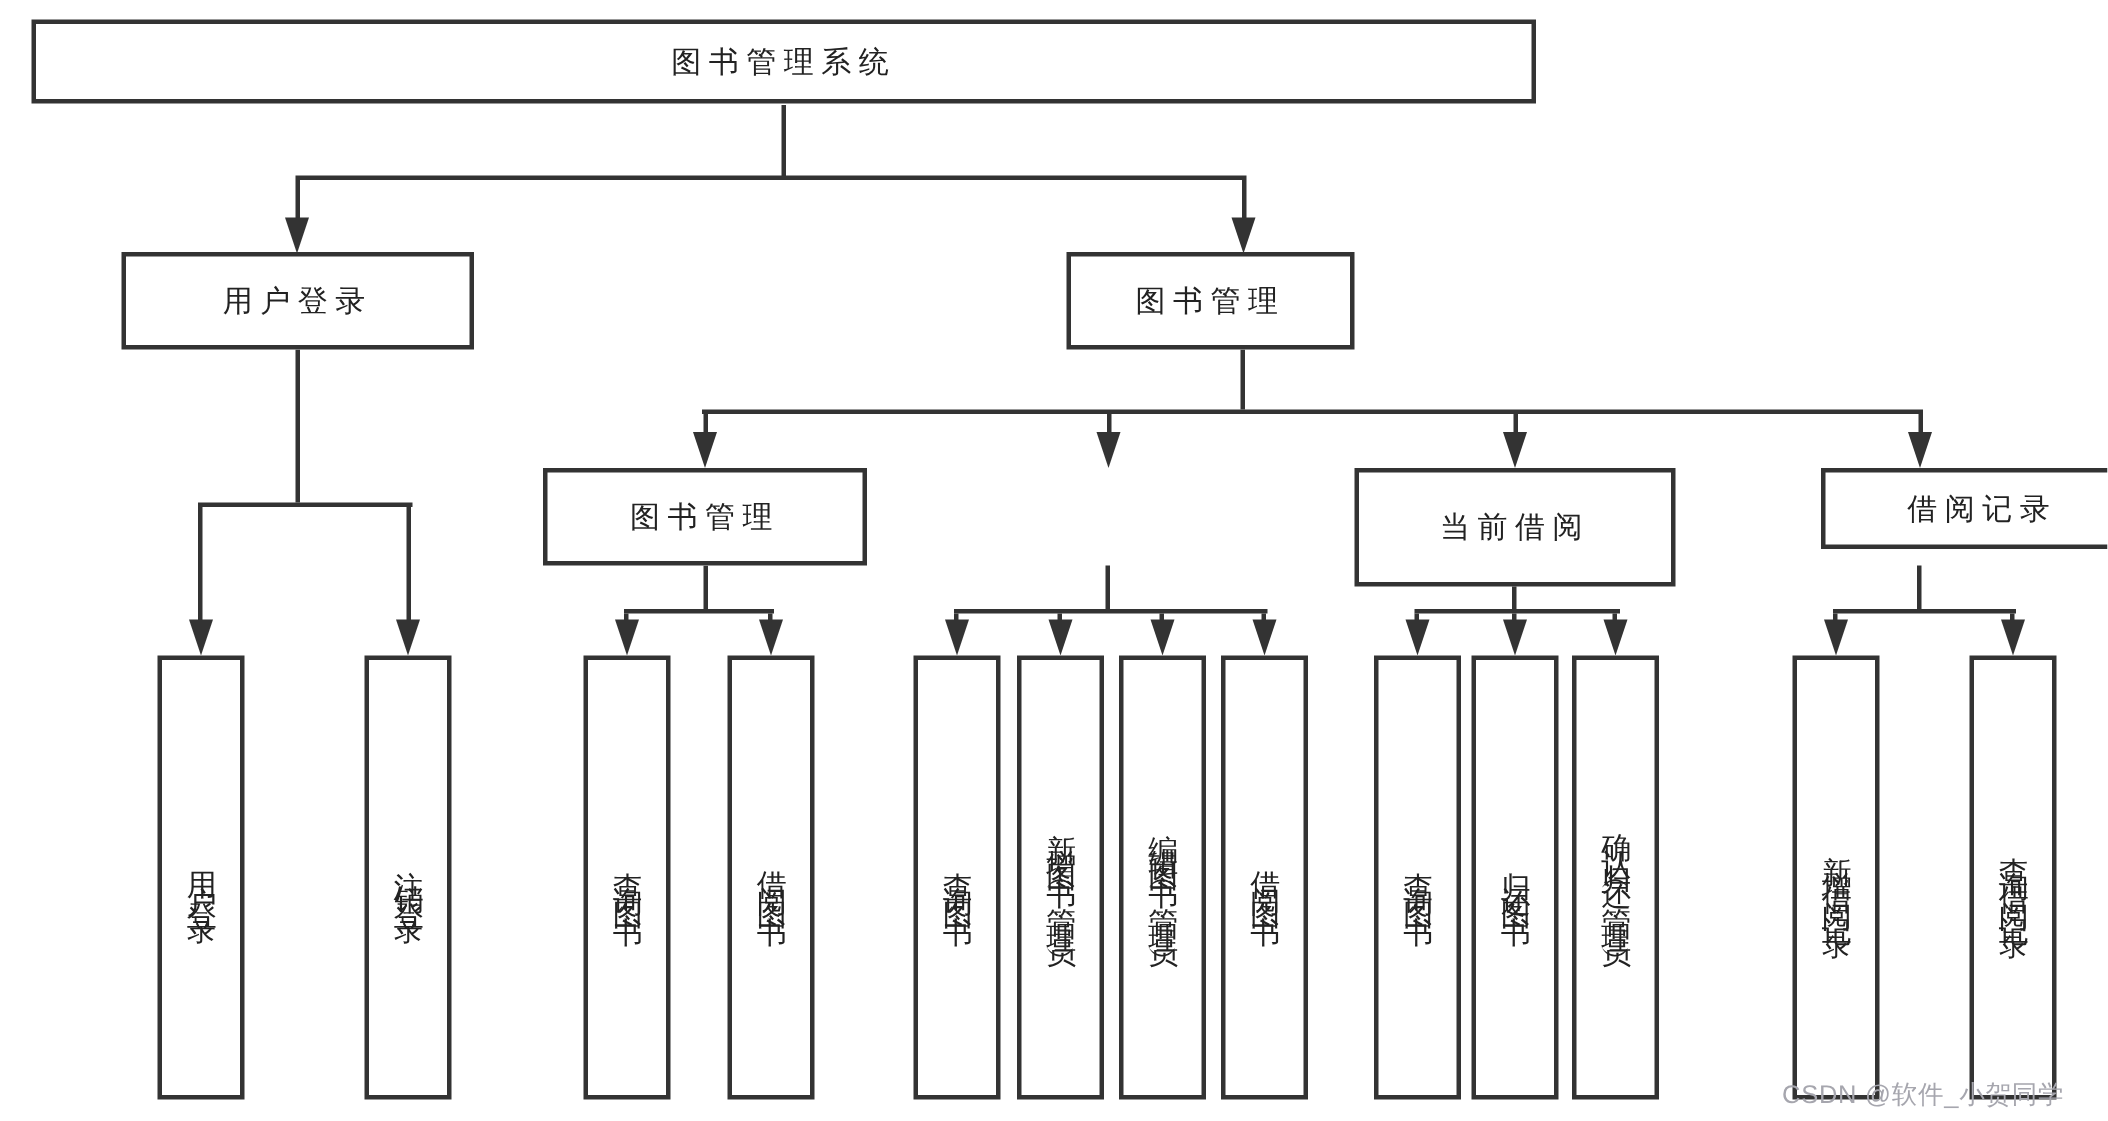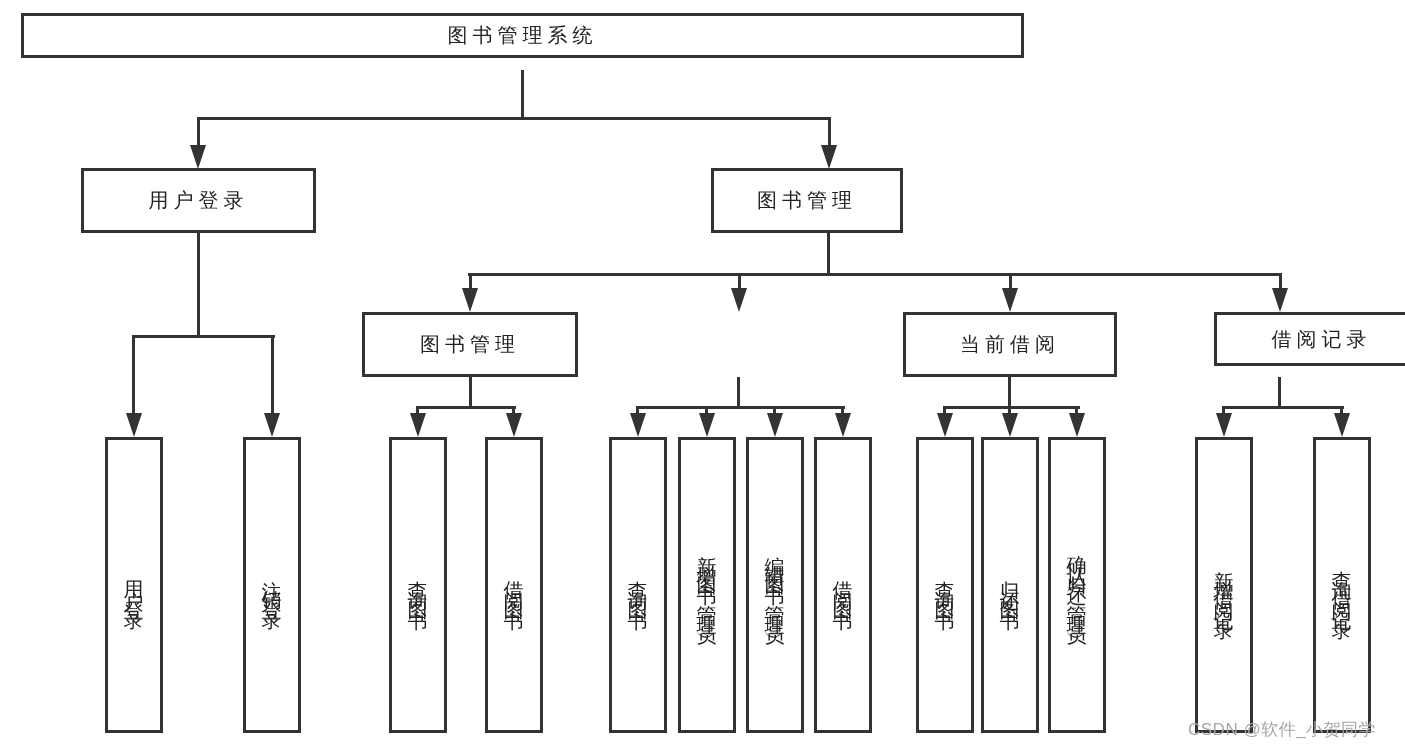--- a/index.html
+++ b/index.html
@@ -50,21 +50,21 @@
     font-size:17px;letter-spacing:0.5px;
     color:var(--watermark);
     white-space:nowrap;z-index:5;
   }
 </style>
 </head>
 <body>
 
 <div id="canvas">
 
-  <div class="box h" style="left:21px;top:13px;width:1003px;height:45px">
+  <div class="box h" style="left:21px;top:13px;width:1003px;height:56px">
     <span>图书管理系统</span>
   </div>
 
   <div class="ln" style="left:521px;top:70px;width:3px;height:50px"></div>
   <div class="ln" style="left:197px;top:117px;width:634px;height:3px"></div>
   <div class="ln" style="left:197px;top:120px;width:3px;height:30px"></div>
   <div class="ln" style="left:828px;top:120px;width:3px;height:30px"></div>
   <div class="ar" style="left:190px;top:145px"></div>
   <div class="ar" style="left:821px;top:145px"></div>
 
@@ -89,21 +89,21 @@
   <div class="ln" style="left:1009px;top:276px;width:3px;height:14px"></div>
   <div class="ln" style="left:1279px;top:276px;width:3px;height:14px"></div>
   <div class="ar" style="left:462px;top:288px"></div>
   <div class="ar" style="left:731px;top:288px"></div>
   <div class="ar" style="left:1002px;top:288px"></div>
   <div class="ar" style="left:1272px;top:288px"></div>
 
   <div class="box h" style="left:362px;top:312px;width:216px;height:65px">
     <span>图书管理</span>
   </div>
-  <div class="box h" style="left:903px;top:312px;width:214px;height:65px">
+  <div class="box h" style="left:903px;top:312px;width:214px;height:79px">
     <span>当前借阅</span>
   </div>
   <div class="box h" style="left:1214px;top:312px;width:215px;height:54px">
     <span>借阅记录</span>
   </div>
 
   <div class="ln" style="left:469px;top:377px;width:3px;height:29px"></div>
   <div class="ln" style="left:416px;top:406px;width:100px;height:3px"></div>
   <div class="ln" style="left:416px;top:409px;width:3px;height:6px"></div>
   <div class="ln" style="left:512px;top:409px;width:3px;height:6px"></div>

